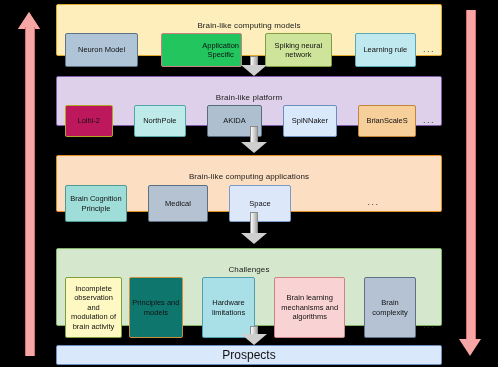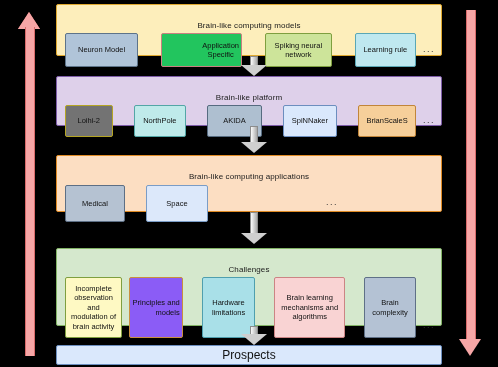--- a/index.html
+++ b/index.html
@@ -111,53 +111,54 @@
   </div>
 
   <div class="conn" style="top:56px;height:20px;">
     <div class="c-stem" style="height:10px;"></div>
     <div class="c-head" style="top:9px;"></div>
   </div>
 
   <div class="panel" id="sec-platform">
     <div class="panel-title">Brain-like platform</div>
     <div class="row">
-      <div class="cell" style="width:54px;margin-right:14px;background:#737373;border-color:#b5a524;">Loihi-2</div>
+      <div class="cell" style="width:54px;margin-right:14px;background:#be185d;border-color:#b5a524;">Loihi-2</div>
       <div class="cell" style="width:60px;margin-right:14px;background:#bfeaea;border-color:#53a6a6;">NorthPole</div>
       <div class="cell" style="width:62px;margin-right:14px;background:#aebfd0;border-color:#566b80;">AKIDA</div>
       <div class="cell" style="width:62px;margin-right:14px;background:#dae8fc;border-color:#6c8ebf;">SpiNNaker</div>
       <div class="cell" style="width:66px;background:#f6cf9a;border-color:#c1853a;">BrianScaleS</div>
       <div class="ellipsis">...</div>
     </div>
   </div>
 
   <div class="conn" style="top:126px;height:28px;">
     <div class="c-stem" style="height:17px;"></div>
     <div class="c-head" style="top:16px;"></div>
   </div>
 
   <div class="panel" id="sec-apps">
     <div class="panel-title">Brain-like computing applications</div>
     <div class="row">
+      <div class="cell" style="width:62px;margin-right:14px;background:#9fded8;border-color:#4e9a93;">Brain Cognition Principle</div>
       <div class="cell" style="width:60px;margin-right:14px;background:#b5c2d2;border-color:#5d6f85;">Medical</div>
       <div class="cell" style="width:62px;margin-right:14px;background:#dce8fa;border-color:#7a9cc6;">Space</div>
       <div class="ellipsis">...</div>
     </div>
   </div>
 
   <div class="conn" style="top:212px;height:34px;">
     <div class="c-stem" style="height:22px;"></div>
     <div class="c-head" style="top:21px;"></div>
   </div>
 
   <div class="panel" id="sec-chal">
     <div class="panel-title">Challenges</div>
     <div class="row">
       <div class="cell" style="width:66px;background:#fef9c3;border-color:#7f9f3f;">Incomplete observation and modulation of brain activity</div>
-      <div class="cell" style="width:62px;margin-right:12px;background:#8b5cf6;border-color:#c98f3f;text-align:right;">Principles and models</div>
+      <div class="cell" style="width:62px;margin-right:12px;background:#0f766e;border-color:#c98f3f;">Principles and models</div>
       <div class="cell" style="width:62px;margin-right:12px;background:#a9e0e8;border-color:#4f9fae;">Hardware limitations</div>
       <div class="cell" style="width:82px;margin-right:12px;background:#f9d3d3;border-color:#cc8484;">Brain learning mechanisms and algorithms</div>
       <div class="cell" style="width:60px;background:#b4c2d4;border-color:#5f7087;">Brain complexity</div>
       <div class="ellipsis" style="align-items:flex-end;padding-bottom:8px;">...</div>
     </div>
   </div>
 
   <div class="conn" style="top:326px;height:19px;">
     <div class="c-stem" style="height:9px;"></div>
     <div class="c-head" style="top:8px;"></div>

